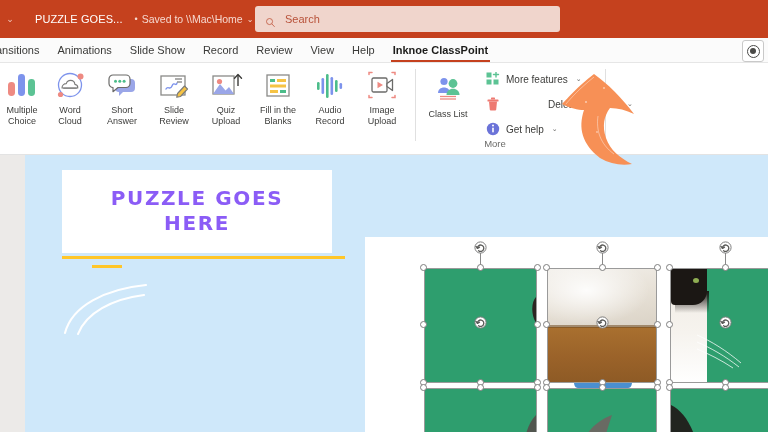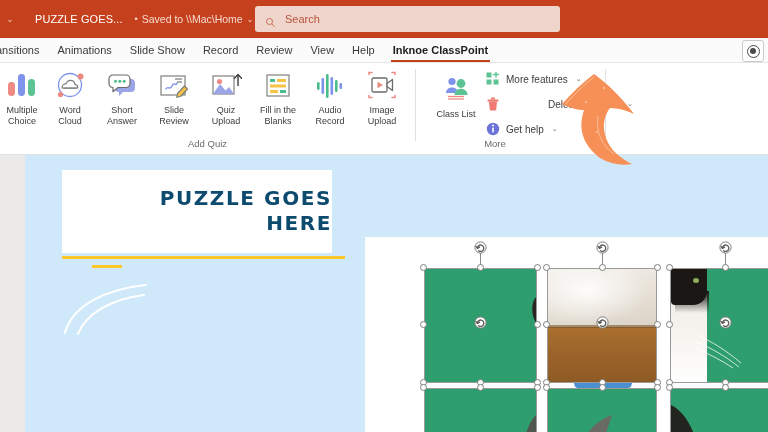--- a/index.html
+++ b/index.html
@@ -124,22 +124,22 @@
   .slide-white-panel {
     position:absolute; left:340px; top:82px; width:403px; height:195px;
     background:#ffffff;
   }
   .title-card {
     position:absolute; left:37px; top:15px; width:270px; height:83px;
     background:#ffffff;
   }
   .title-card .tline {
     font-family:"DejaVu Sans", sans-serif;
-    color:#0c4a6e; font-weight:bold; font-size:20px; letter-spacing:1.6px;
-    text-align:right; line-height:25px;
+    color:#8b5cf6; font-weight:bold; font-size:20px; letter-spacing:1.6px;
+    text-align:center; line-height:25px;
   }
   .title-card .inner { position:absolute; left:0; right:0; top:16px; }
   .title-underline {
     position:absolute; left:37px; top:101px; width:283px; height:3px;
     background:#ffc629;
   }
   .title-dash {
     position:absolute; left:67px; top:110px; width:30px; height:3px;
     background:#ffc629;
   }
@@ -311,28 +311,27 @@
           <svg width="34" height="30" viewBox="0 0 34 30">
             <path d="M4 4.5V2.5h3M30 4.5V2.5h-3M4 25.5v2h3M30 25.5v2h-3" fill="none" stroke="#ee8a82" stroke-width="1.5" stroke-linecap="round"></path>
             <rect x="7" y="8" width="15" height="14" rx="1.5" fill="#ffffff" stroke="#6b6b69" stroke-width="1.3"></rect>
             <path d="M22 13.5 27.5 9.5v11L22 16.5z" fill="#ffffff" stroke="#6b6b69" stroke-width="1.3" stroke-linejoin="round"></path>
             <path d="M12.5 11.8 18 15l-5.5 3.2z" fill="#ee8a82"></path>
           </svg>
         </span>
         <span class="cap"><span>Image</span><br><span>Upload</span></span>
       </div>
 
-      <div class="group-label">Add Quiz</div>
     </div>
 
     <div class="group-divider" style="left:415px;"></div>
 
     <div class="group" style="left:416px; width:190px;">
 
-      <div class="btn-col" style="left:6px; top:8px;margin-left:8px;">
+      <div class="btn-col" style="left:6px; top:8px;">
         <span class="glyph">
           <svg width="34" height="28" viewBox="0 0 34 28">
             <circle cx="13" cy="6.5" r="3.6" fill="#7d93ec"></circle>
             <circle cx="22" cy="8.5" r="4.4" fill="#5cc394"></circle>
             <path d="M7 18c0-3.3 2.7-5.5 6-5.5s6 2.2 6 5.5z" fill="#7d93ec"></path>
             <path d="M15.5 20c0-3.8 2.9-6.2 6.5-6.2s6.5 2.4 6.5 6.2z" fill="#5cc394"></path>
             <line x1="9" y1="21.5" x2="25" y2="21.5" stroke="#ee8a82" stroke-width="1.3"></line>
             <line x1="9" y1="24" x2="25" y2="24" stroke="#ee8a82" stroke-width="1.3"></line>
           </svg>
         </span>

